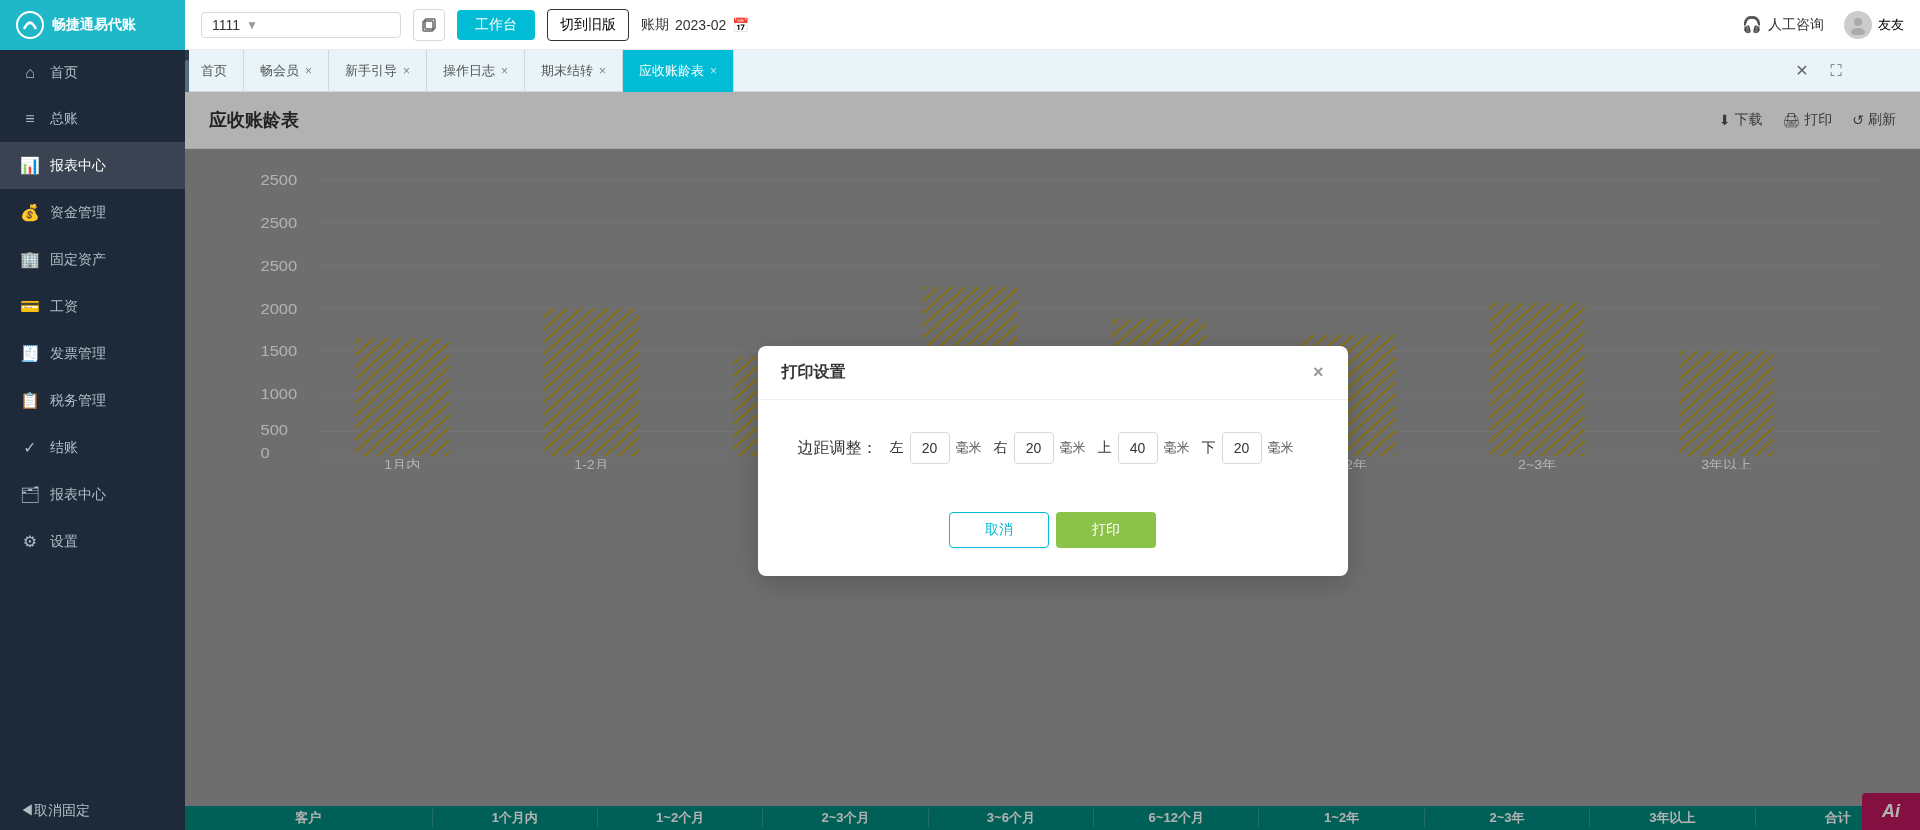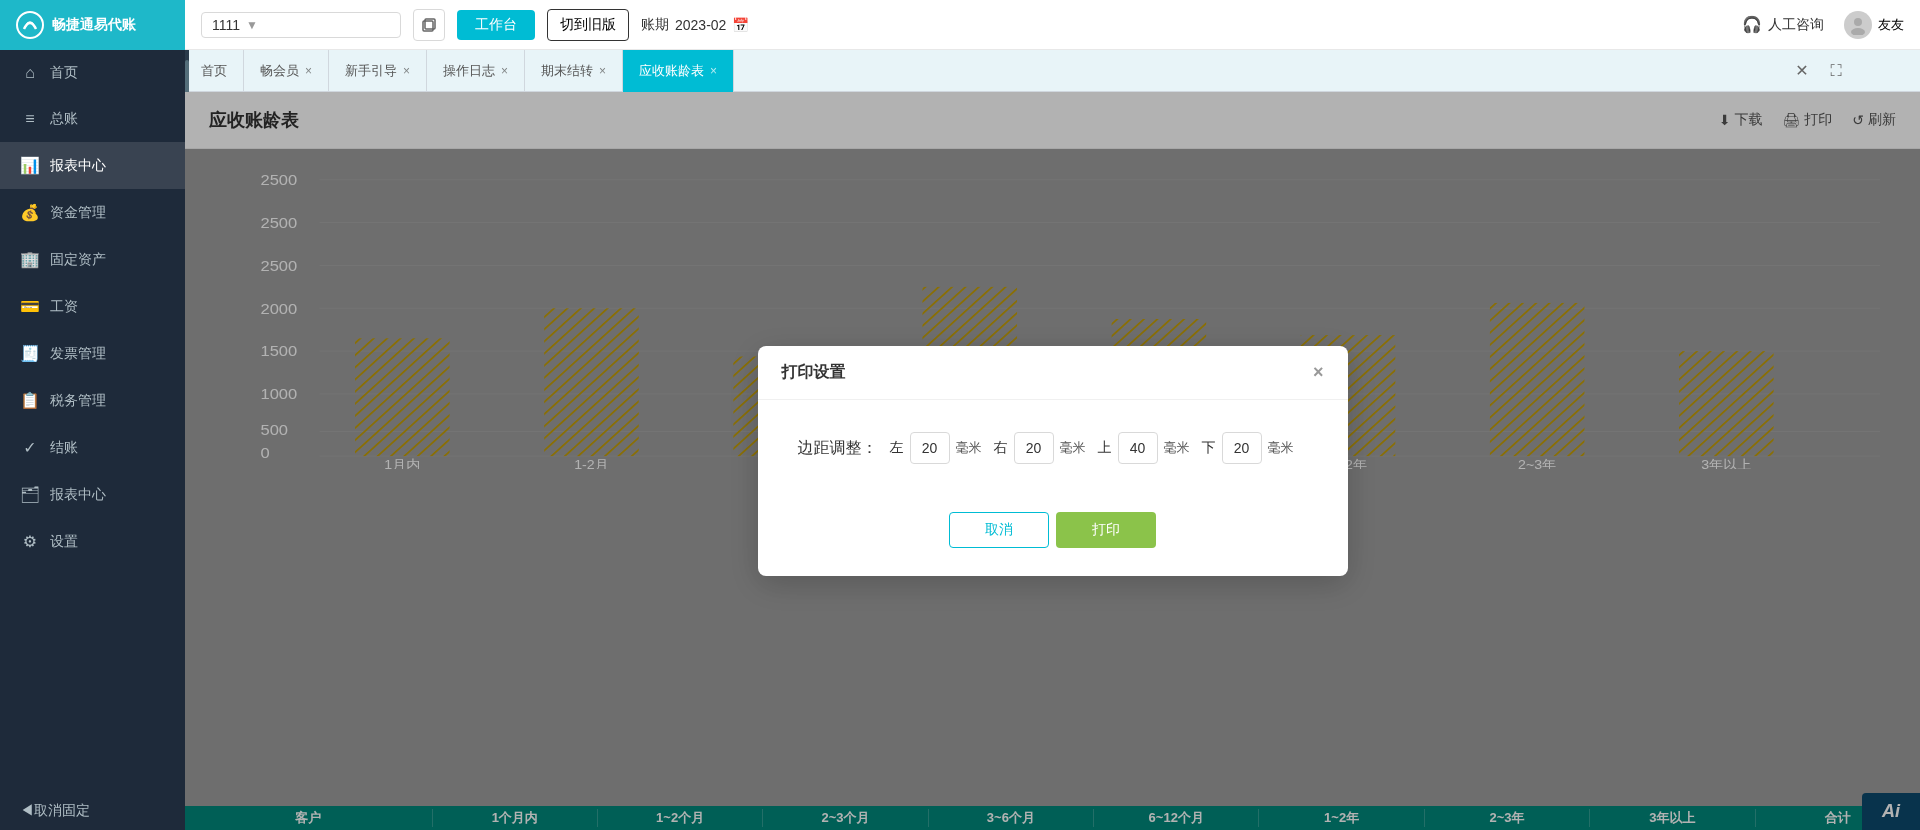--- a/index.html
+++ b/index.html
@@ -363,21 +363,21 @@
       color: #fff;
       font-size: 14px;
       cursor: pointer;
     }
 
     
     .ai-badge {
       position: fixed;
       bottom: 0;
       right: 0;
-      background: #0c4a6e;
+      background: #be185d;
       color: #fff;
       padding: 8px 20px;
       font-size: 18px;
       font-style: italic;
       font-weight: bold;
       border-radius: 4px 0 0 0;
     }
   </style>
 </head>
 <body>

